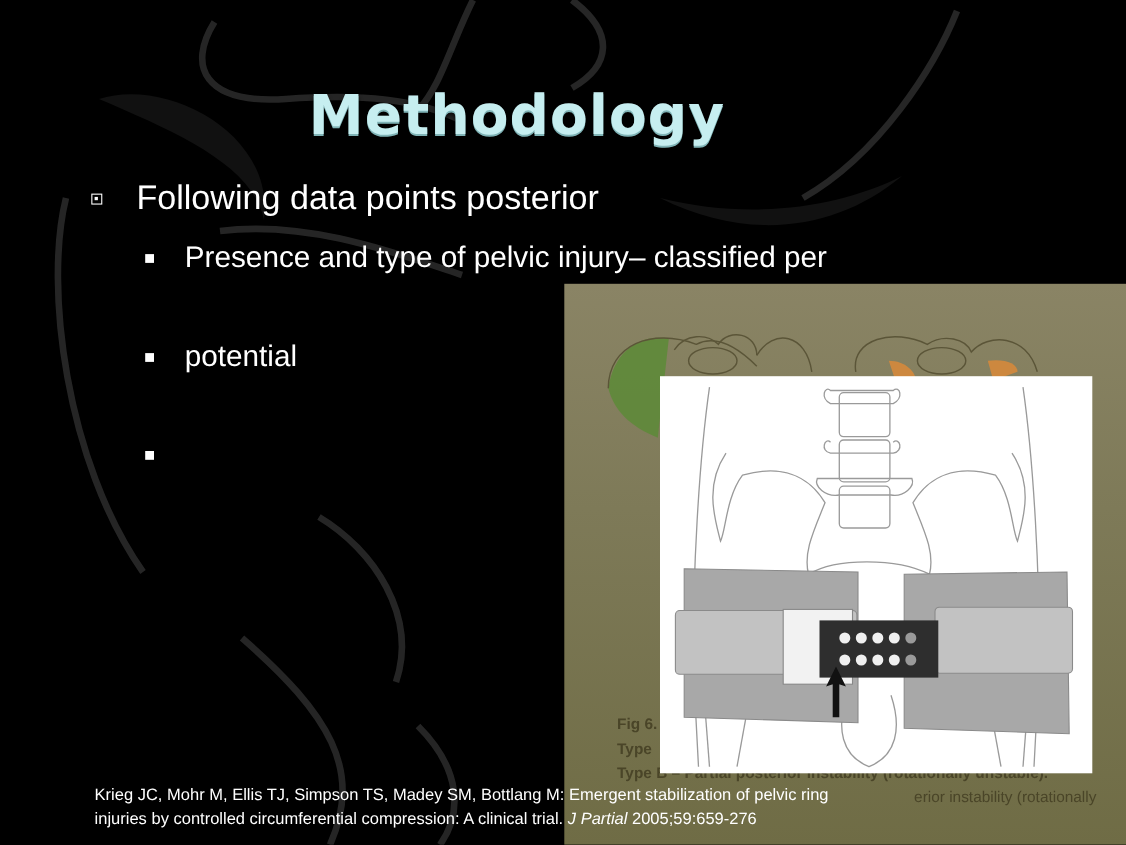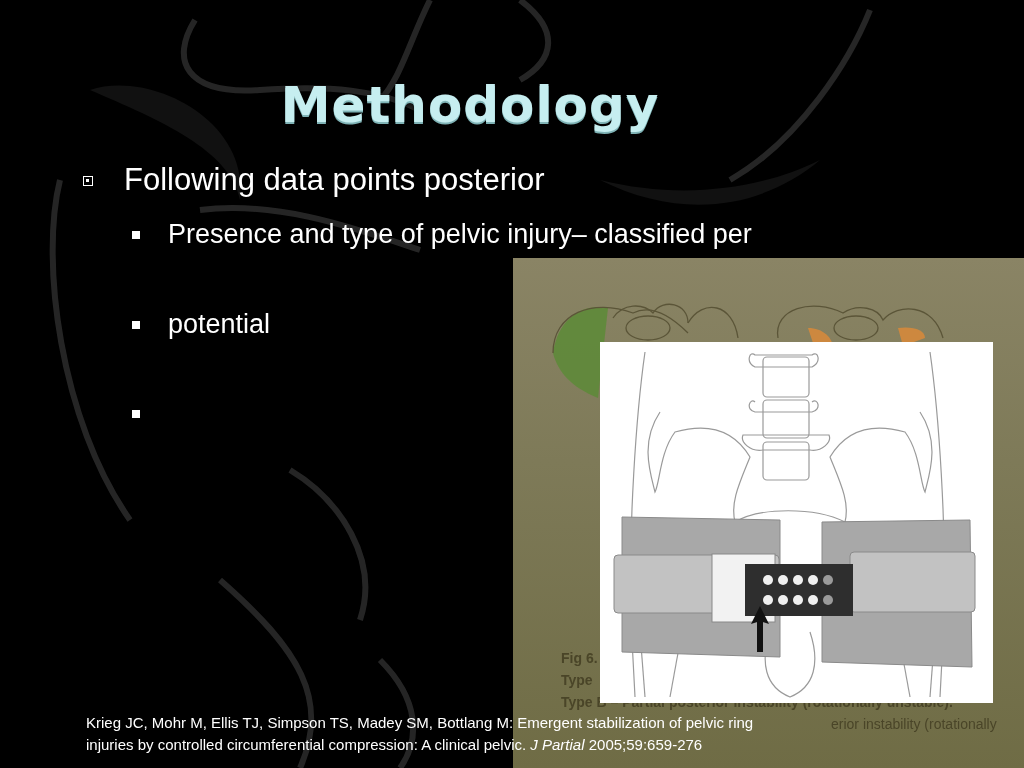--- a/index.html
+++ b/index.html
@@ -160,14 +160,14 @@
         <circle cx="228" cy="238" r="5"></circle>
         <circle cx="228" cy="258" r="5"></circle>
       </g>
 
     <path d="M157 310 L157 280 L151 282 L160 264 L169 282 L163 280 L163 310 Z" fill="#111"></path>
   </svg>
 </div>
 
 <div class="citation">
   <div>Krieg JC, Mohr M, Ellis TJ, Simpson TS, Madey SM, Bottlang M: Emergent stabilization of pelvic ring</div>
-  <div><span>injuries by controlled circumferential compression: A clinical pelvic. </span><i>J Partial</i><span> 2005;59:659-276</span></div>
+  <div><span>injuries by controlled circumferential compression: A clinical trial. </span><i>J Partial</i><span> 2005;59:659-276</span></div>
 </div>
 
 </body></html>

